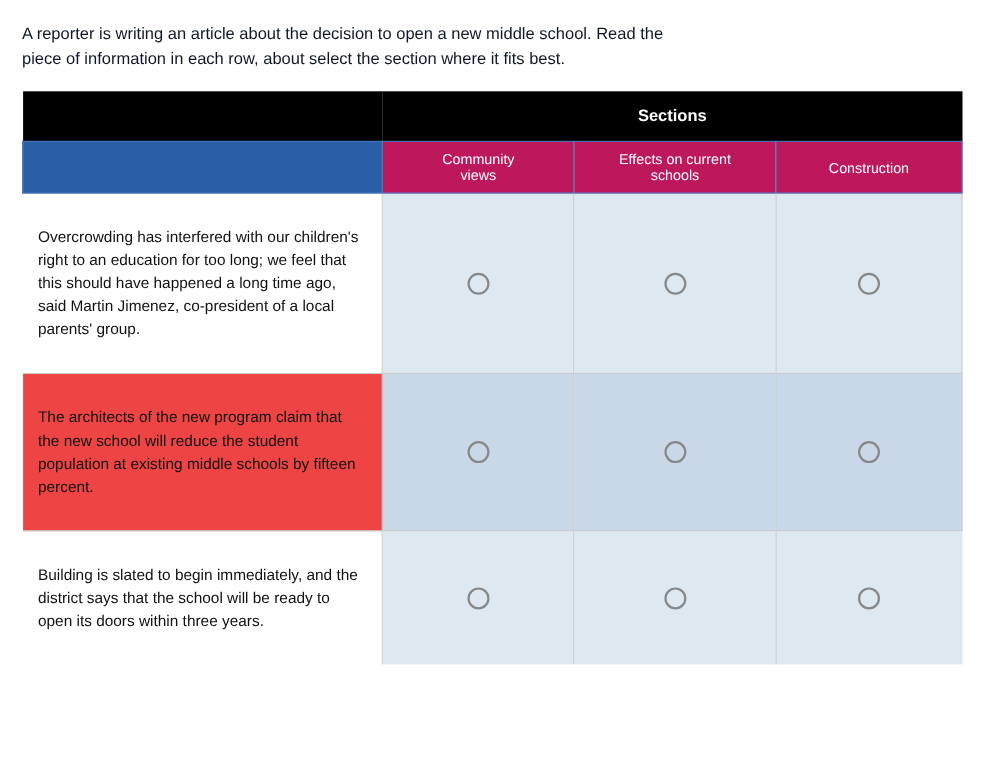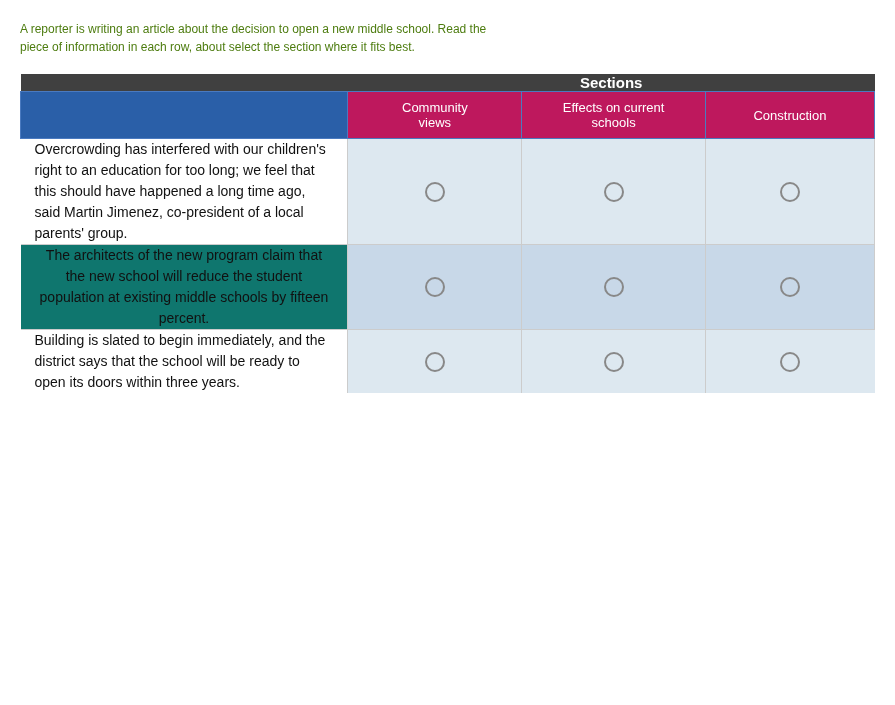--- a/index.html
+++ b/index.html
@@ -10,57 +10,56 @@
 
     body {
       font-family: Arial, sans-serif;
       background: #fff;
       padding: 20px;
       width: 895px;
       min-height: 705px;
     }
 
     .instructions {
-      font-size: 12px;
+      font-size: 15px;
       line-height: 1.5;
       margin-bottom: 18px;
-      color: #4d7c0f;
+      color: #0f172a;
       max-width: 860px;
     }
 
     table {
       width: 100%;
       border-collapse: collapse;
     }
 
     td.row-text {
       font-size: 14px;
       line-height: 1.5;
-      padding: 0 14px;
+      padding: 29px 14px;
       vertical-align: top;
       background-color: #fff;
       border-right: 1px solid #ccc;
       border-bottom: 1px solid #ccc;
       color: #111;
     }
 
     td.row-radio {
       text-align: center;
       vertical-align: middle;
       border-right: 1px solid #ccc;
       border-bottom: 1px solid #ccc;
     }
 
     .row-even td.row-radio {
       background-color: #c8d8e8;
     }
 
     .row-even td.row-text {
-      background-color: #0f766e;
-      text-align: center;
+      background-color: #ef4444;
     }
 
     .row-odd td.row-radio {
       background-color: #dde8f0;
     }
 
     .row-odd td.row-text {
       background-color: #fff;
     }
 
@@ -76,26 +75,26 @@
       display: inline-block;
       vertical-align: middle;
     }
 
     input[type="radio"]:checked {
       border-color: #555;
       background: radial-gradient(circle, #555 45%, transparent 50%);
     }
 
     .header-row-top th {
-      background-color: #404040;
+      background-color: #000000;
       color: #fff;
       text-align: center;
       font-size: 15px;
       font-weight: bold;
-      padding: 0 0;
+      padding: 14px 0;
       border: none;
     }
 
     .header-row-cols th {
       background-color: #be185d;
       color: #fff;
       font-size: 13px;
       font-weight: normal;
       padding: 8px 10px;
       border: 1px solid #4a7ac0;

